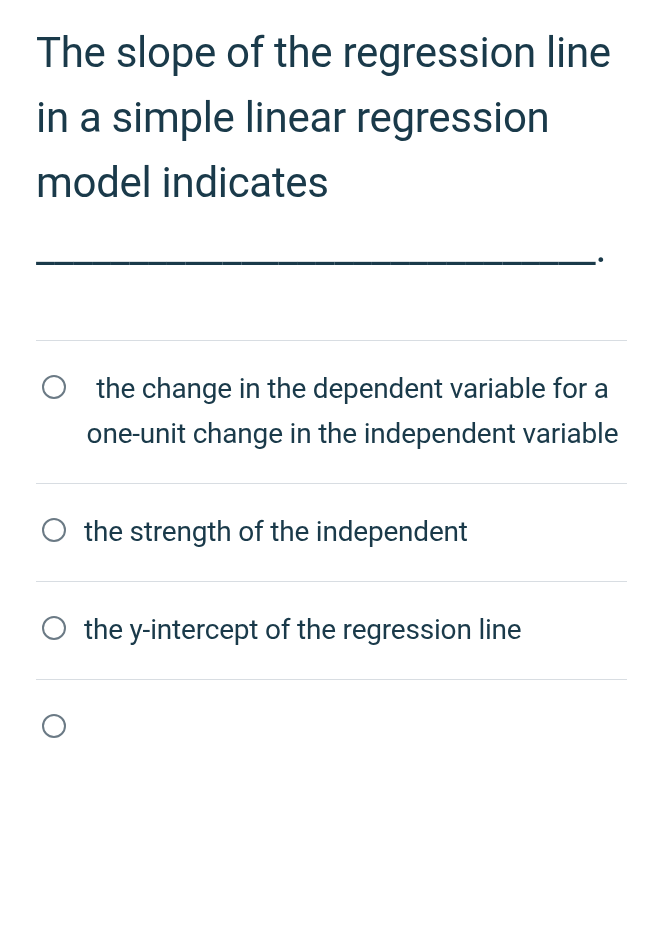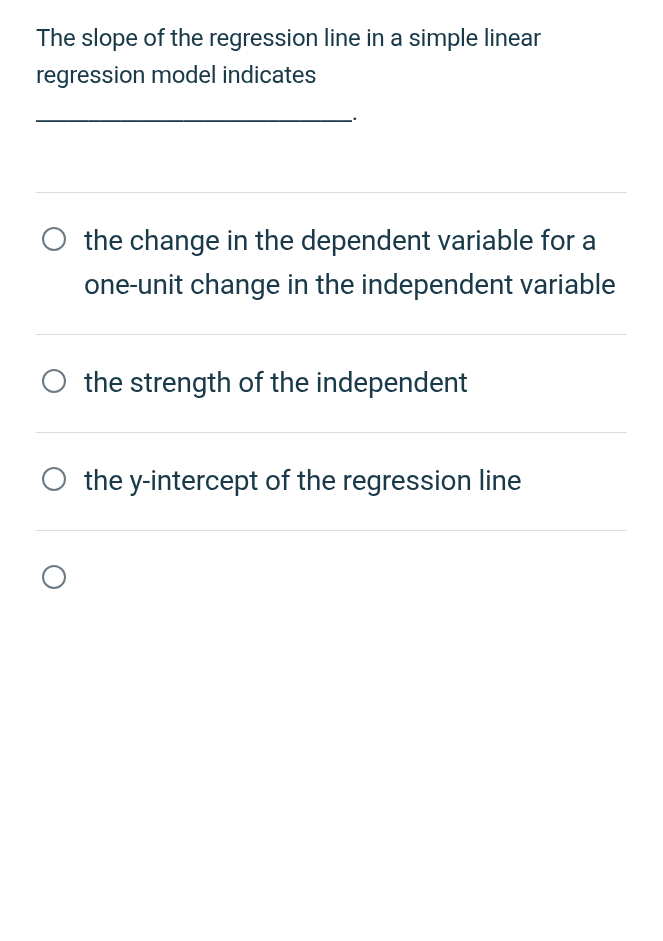--- a/index.html
+++ b/index.html
@@ -8,37 +8,38 @@
       box-sizing: border-box;
     }
     body {
       font-family: -apple-system, BlinkMacSystemFont, 'Segoe UI', Roboto, Helvetica, Arial, sans-serif;
       background: #ffffff;
       width: 663px;
       padding: 20px 36px 36px 36px;
       color: #1a3a4a;
     }
     .question-text {
-      font-size: 24px;
+      font-size: 42px;
       line-height: 1.55;
       color: #1a3a4a;
       font-weight: 400;
       letter-spacing: -0.3px;
     }
     .divider-top {
       border: none;
       border-top: 1px solid #d8dde2;
       margin-top: 60px;
     }
     .option {
       display: flex;
       align-items: flex-start;
       padding: 26px 6px 26px 6px;
       border-bottom: 1px solid #d8dde2;
       cursor: pointer;
+      text-align: center;
     }
     .option:last-child {
       border-bottom: none;
     }
     .radio {
       flex-shrink: 0;
       width: 24px;
       height: 24px;
       border: 2px solid #6b7a85;
       border-radius: 50%;

